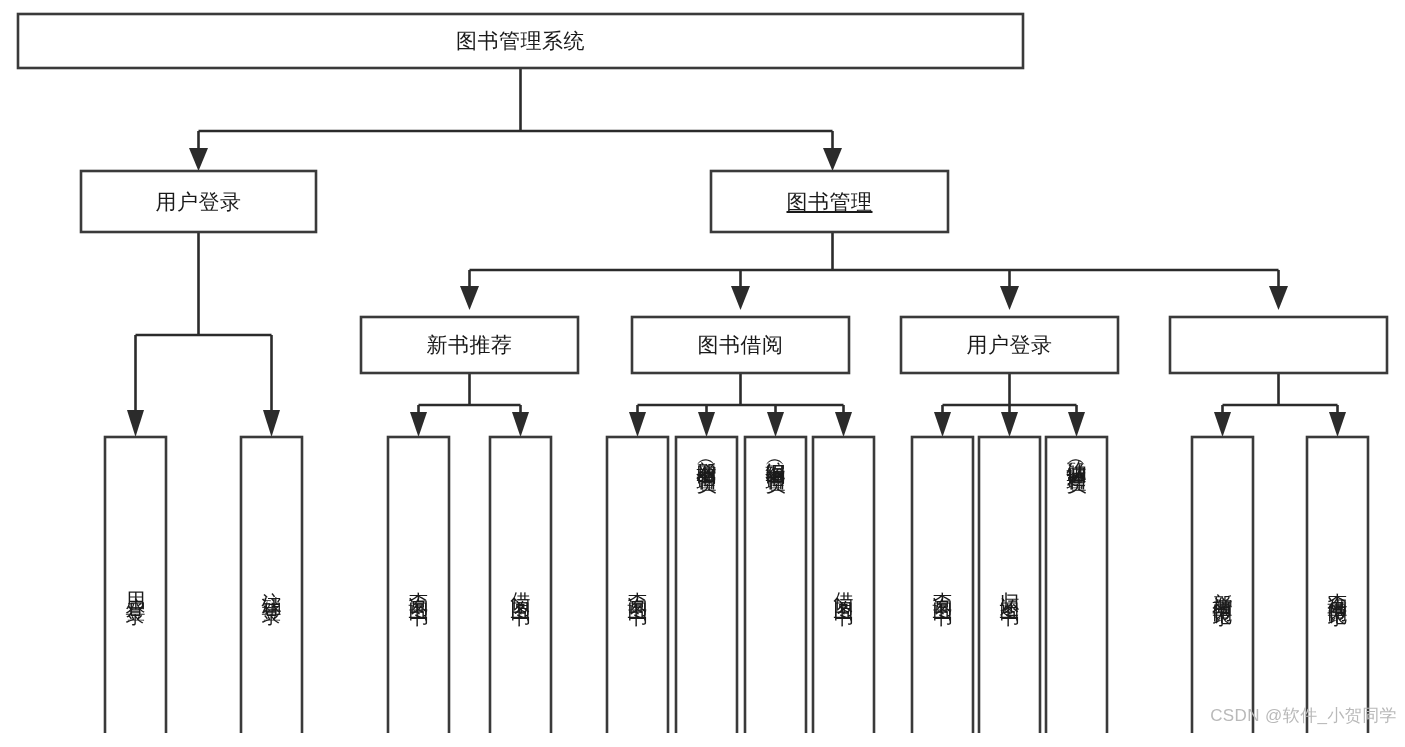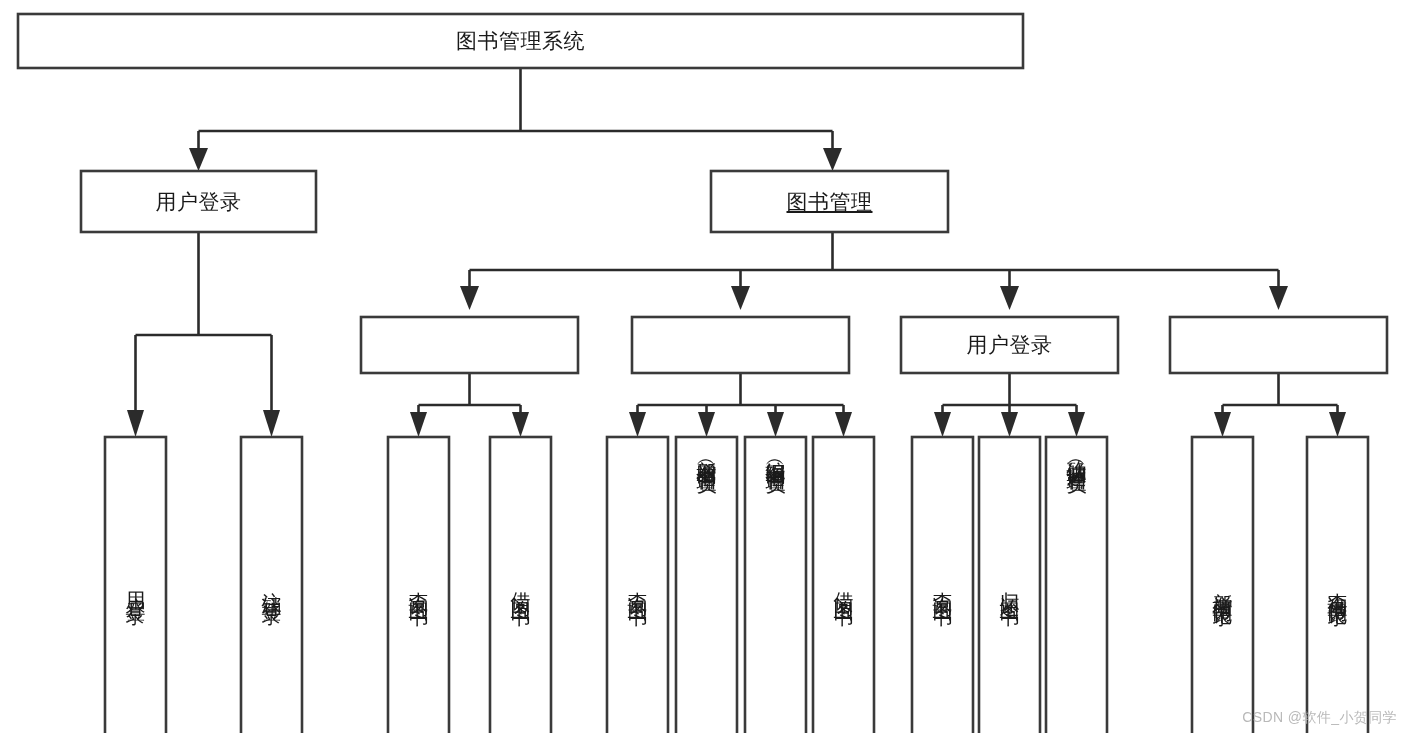--- a/index.html
+++ b/index.html
@@ -60,21 +60,21 @@
     letter-spacing: 5px;
     line-height: 1.25;
     justify-content: center;
     align-items: center;
     white-space: nowrap;
   }
   #watermark {
     position: absolute;
     right: 8px;
     bottom: 6px;
-    font-size: 14px;
+    font-size: 17px;
     color: #b9b9b9;
     font-family: "Liberation Sans", "DejaVu Sans", sans-serif;
     letter-spacing: 0.4px;
     white-space: nowrap;
   }
 </style>
 </head>
 <body>
 
 <div id="diagram-root">
@@ -181,20 +181,22 @@
 
     <rect class="node-box" x="1192" y="437" width="61" height="298"></rect>
     <rect class="node-box" x="1307" y="437" width="61" height="298"></rect>
   </svg>
 
   <div class="node-label horizontal" style="left:18px; top:14px; width:1005px; height:54px;">图书管理系统</div>
 
   <div class="node-label horizontal" style="left:81px; top:171px; width:235px; height:61px;">用户登录</div>
   <div class="node-label horizontal" style="left:711px; top:171px; width:237px; height:61px;text-decoration:underline;">图书管理</div>
 
+  <div class="node-label horizontal" style="left:361px; top:317px; width:217px; height:56px;">新书推荐</div>
+  <div class="node-label horizontal" style="left:632px; top:317px; width:217px; height:56px;">图书借阅</div>
   <div class="node-label horizontal" style="left:901px; top:317px; width:217px; height:56px;">用户登录</div>
 
   <div class="node-label vertical" style="left:105px; top:437px; width:61px; height:298px;">用户登录</div>
   <div class="node-label vertical" style="left:241px; top:437px; width:61px; height:298px;">注销登录</div>
 
   <div class="node-label vertical" style="left:388px; top:437px; width:61px; height:298px;">查询图书</div>
   <div class="node-label vertical" style="left:490px; top:437px; width:61px; height:298px;">借阅图书</div>
 
   <div class="node-label vertical" style="left:607px; top:437px; width:61px; height:298px;">查询图书</div>
   <div class="node-label vertical" style="left:676px; top:437px; width:61px; height:298px; justify-content:flex-start; padding-top:8px; letter-spacing:2px;">新增图书（管理员）</div>

